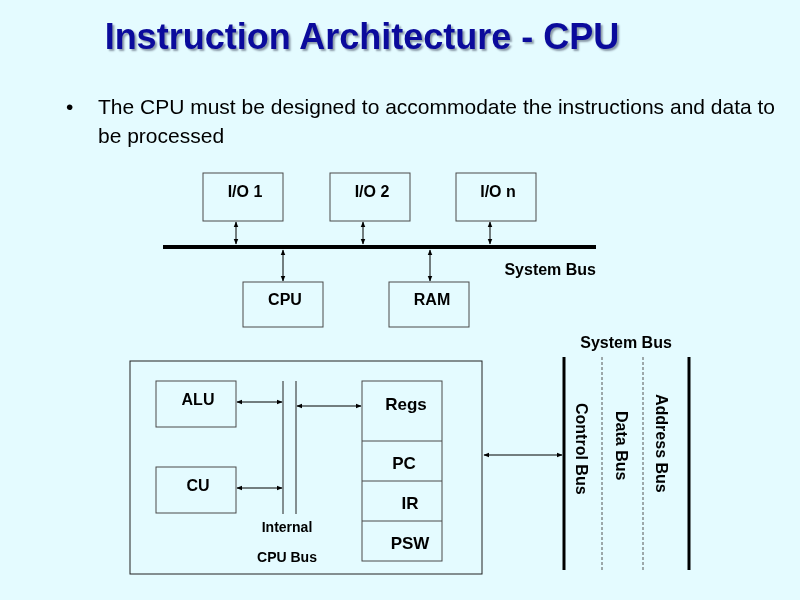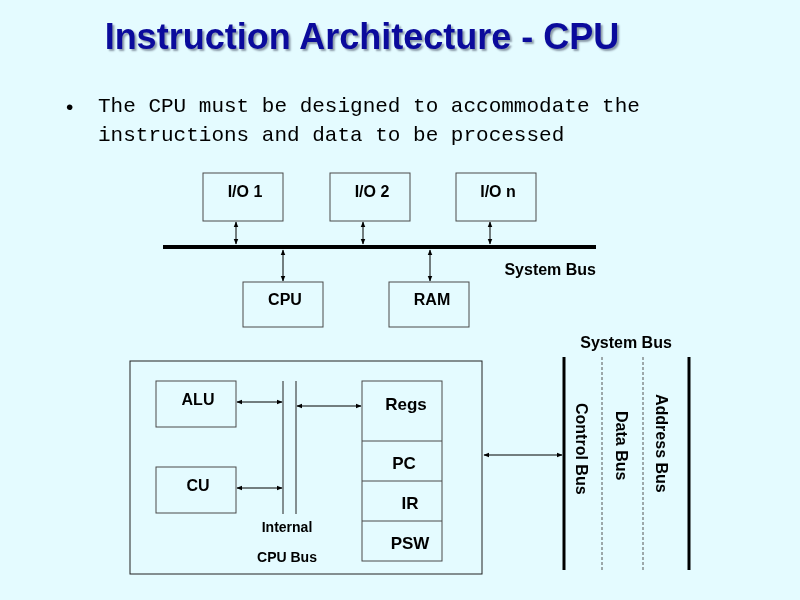--- a/index.html
+++ b/index.html
@@ -13,21 +13,21 @@
     position: absolute; left: 0; top: 16px; width: 724px;
     text-align: center;
     font-size: 36px; font-weight: bold; color: #0b0b9c;
     text-shadow: 2px 2px 2px #8a9aa8;
   }
   .bullet-row {
     position: absolute; left: 66px; top: 92px; width: 720px;
     font-size: 21px; color: #000; line-height: 29px;
   }
   .bullet-dot { position: absolute; left: 0; top: 0; }
-  .bullet-text { position: absolute; left: 32px; top: 0; width: 680px; font-family: Liberation Mono, monospace; }
+  .bullet-text { position: absolute; left: 32px; top: 0; width: 680px; }
   svg { position: absolute; left: 0; top: 0; }
   .lbl { font-family: "Liberation Sans", sans-serif; font-weight: bold; fill: #000; }
 </style>
 </head>
 <body>
 
 <div class="title">Instruction Architecture - CPU</div>
 
 <div class="bullet-row">
   <span class="bullet-dot">•</span>

